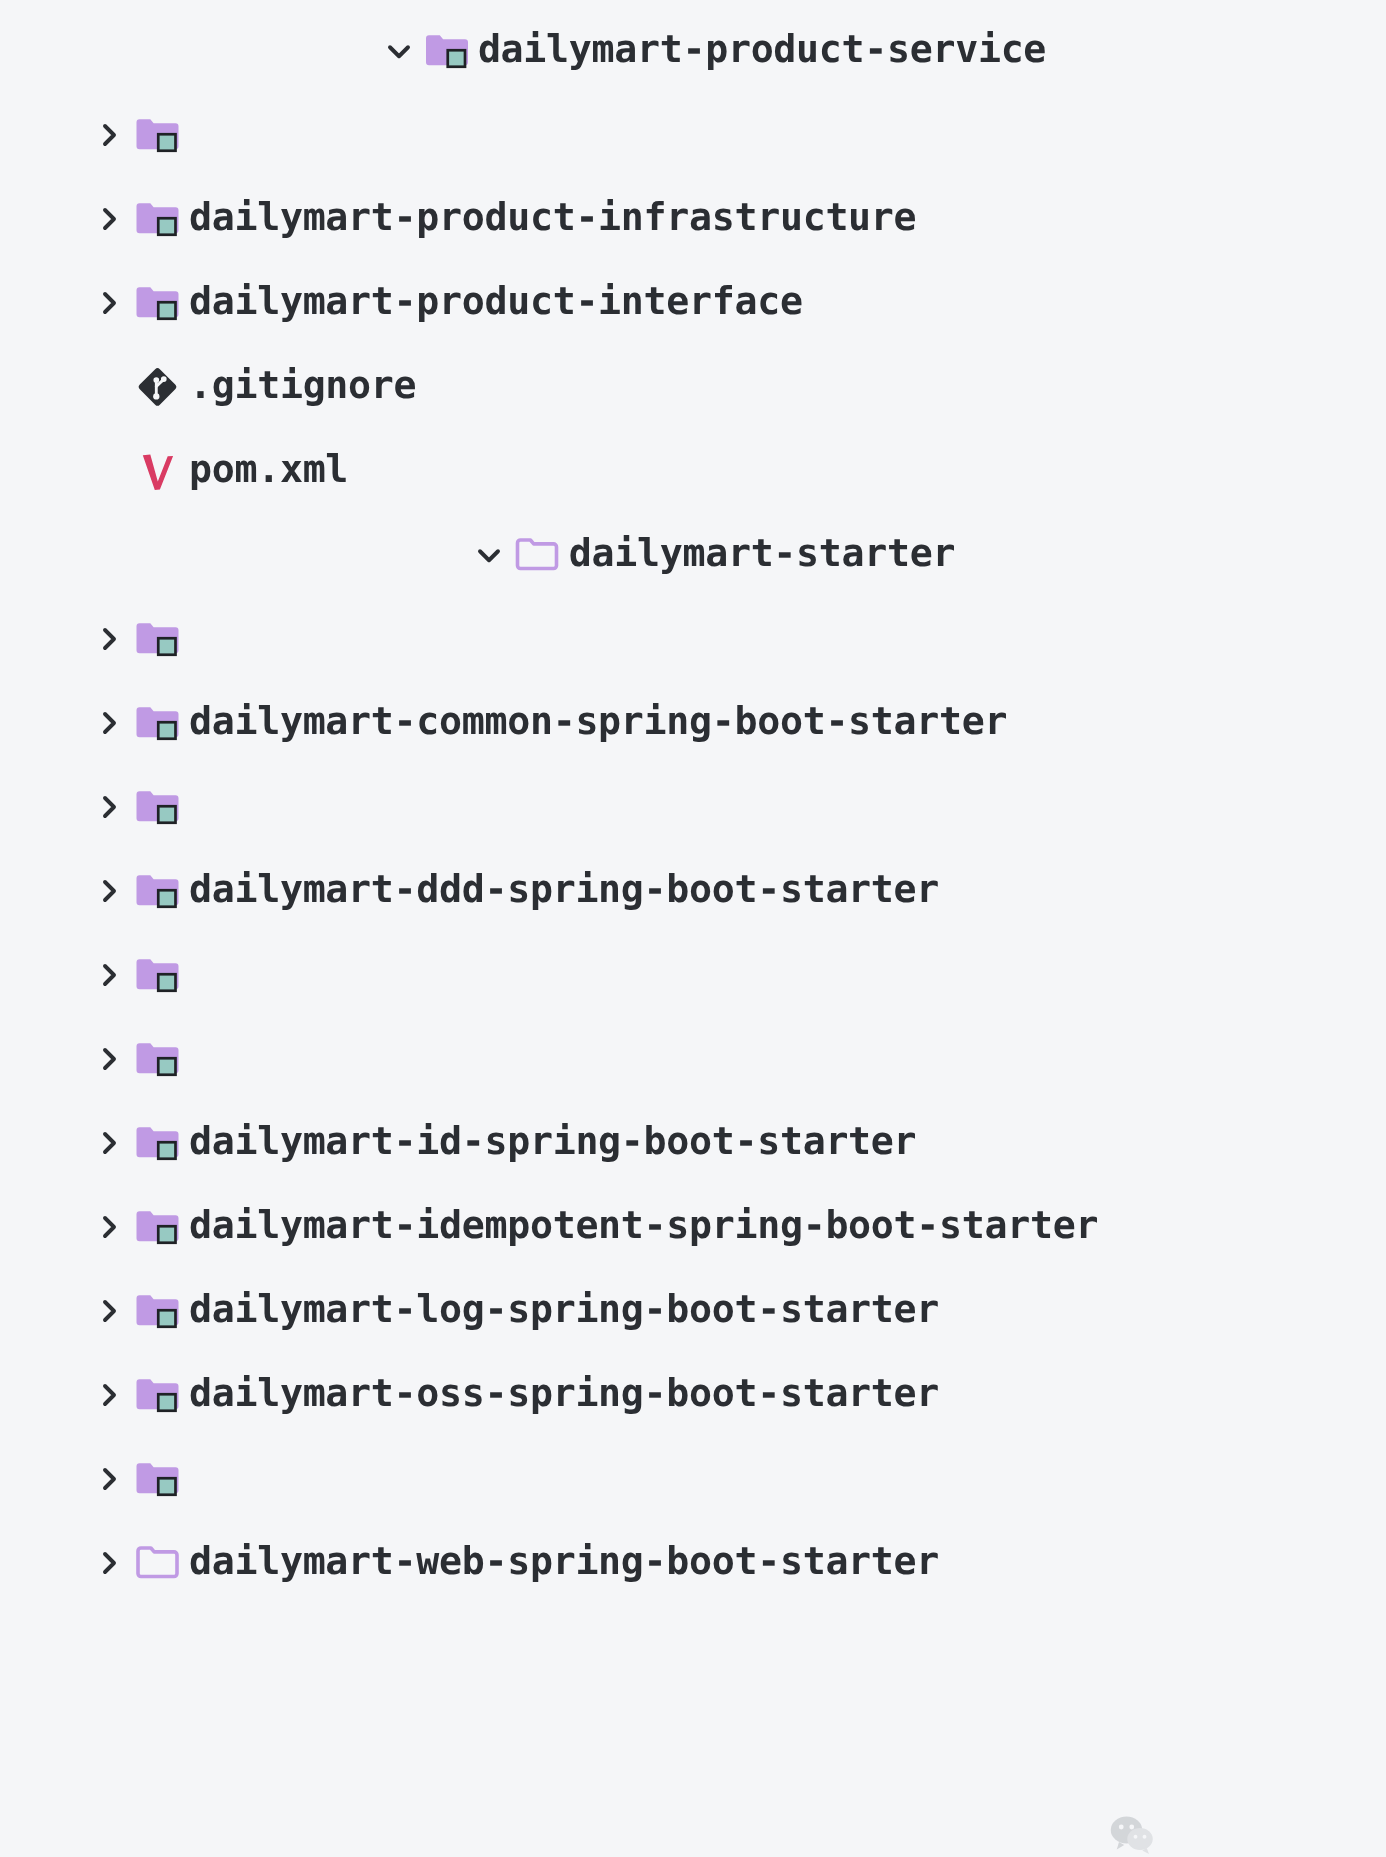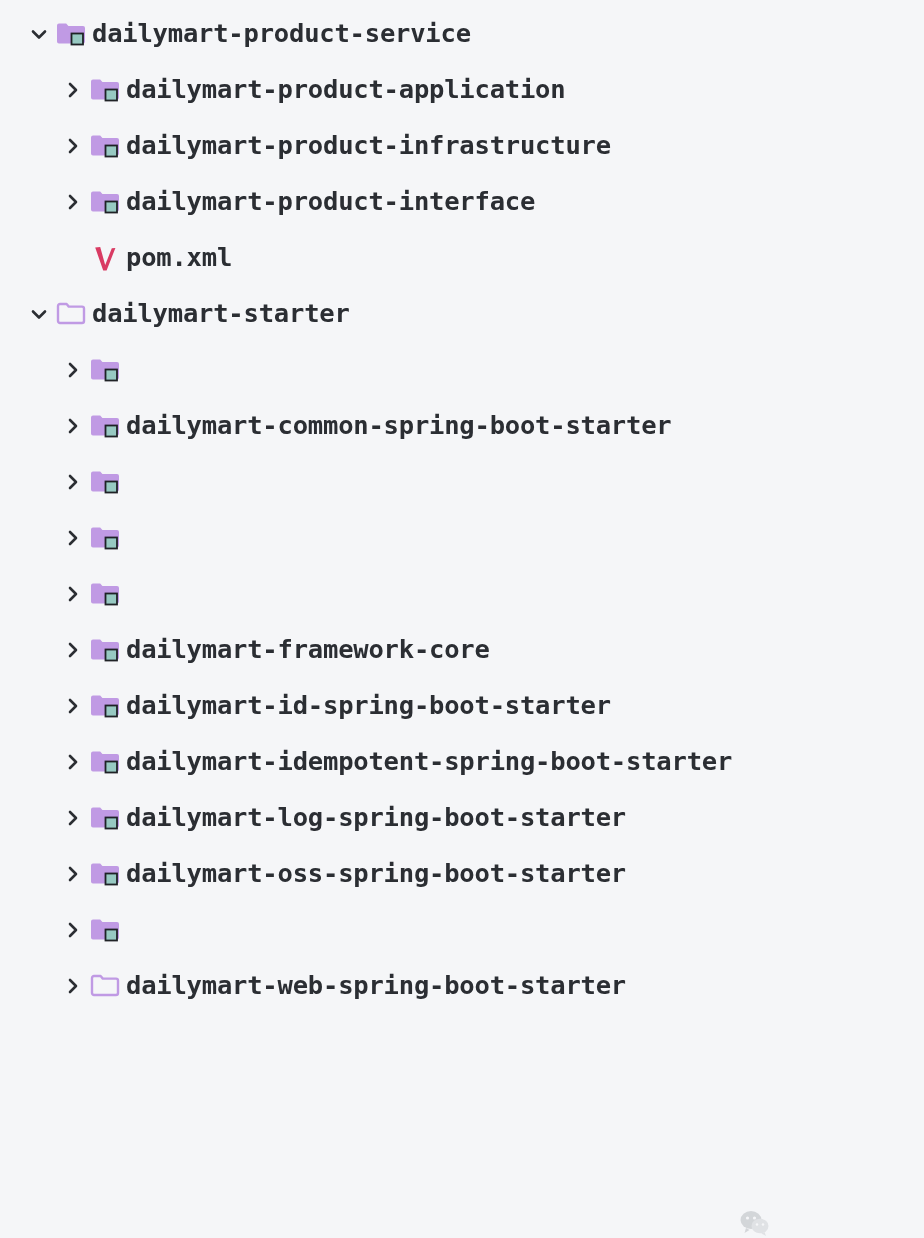--- a/index.html
+++ b/index.html
@@ -26,21 +26,21 @@
 
   .row {
     display: flex;
     align-items: center;
     height: 56px;
     white-space: nowrap;
     box-sizing: border-box;
   }
 
   
-  .row.lvl0 { padding-left: 26px; }
+  .row.lvl0 { padding-left: 26px; justify-content: center; }
   .row.lvl1 { padding-left: 60px; }
 
   .twisty {
     width: 26px;
     min-width: 26px;
     height: 26px;
     display: flex;
     align-items: center;
     justify-content: center;
     margin-right: 4px;
@@ -111,21 +111,20 @@
         <svg width="22" height="22" viewBox="0 0 22 22">
           <path d="M8 5 L14 11 L8 17" fill="none" stroke="#2b2e33" stroke-width="2.6" stroke-linecap="round" stroke-linejoin="round"></path>
         </svg>
       </span>
       <span class="icon">
         <svg width="30" height="28" viewBox="0 0 30 28">
           <path d="M1 5.5 a2 2 0 0 1 2-2 h7.2 l2.2 2.6 h14.6 a2 2 0 0 1 2 2 v13.4 a2 2 0 0 1 -2 2 h-24 a2 2 0 0 1 -2 -2 Z" fill="#c09ae4"></path>
           <rect x="15.5" y="13.5" width="11.5" height="11" fill="#97c9c2" stroke="#1f2226" stroke-width="1.8"></rect>
         </svg>
       </span>
-      <span class="label">dailymart-product-application</span>
     </div>
     <div class="row lvl1">
       <span class="twisty">
         <svg width="22" height="22" viewBox="0 0 22 22">
           <path d="M8 5 L14 11 L8 17" fill="none" stroke="#2b2e33" stroke-width="2.6" stroke-linecap="round" stroke-linejoin="round"></path>
         </svg>
       </span>
       <span class="icon">
         <svg width="30" height="28" viewBox="0 0 30 28">
           <path d="M1 5.5 a2 2 0 0 1 2-2 h7.2 l2.2 2.6 h14.6 a2 2 0 0 1 2 2 v13.4 a2 2 0 0 1 -2 2 h-24 a2 2 0 0 1 -2 -2 Z" fill="#c09ae4"></path>
@@ -140,20 +139,40 @@
           <path d="M8 5 L14 11 L8 17" fill="none" stroke="#2b2e33" stroke-width="2.6" stroke-linecap="round" stroke-linejoin="round"></path>
         </svg>
       </span>
       <span class="icon">
         <svg width="30" height="28" viewBox="0 0 30 28">
           <path d="M1 5.5 a2 2 0 0 1 2-2 h7.2 l2.2 2.6 h14.6 a2 2 0 0 1 2 2 v13.4 a2 2 0 0 1 -2 2 h-24 a2 2 0 0 1 -2 -2 Z" fill="#c09ae4"></path>
           <rect x="15.5" y="13.5" width="11.5" height="11" fill="#97c9c2" stroke="#1f2226" stroke-width="1.8"></rect>
         </svg>
       </span>
       <span class="label">dailymart-product-interface</span>
+    </div>
+    <div class="row lvl1">
+      <span class="twisty spacer">
+        <svg width="22" height="22" viewBox="0 0 22 22">
+          <path d="M8 5 L14 11 L8 17" fill="none" stroke="#2b2e33" stroke-width="2.6" stroke-linecap="round" stroke-linejoin="round"></path>
+        </svg>
+      </span>
+      <span class="icon">
+        <svg width="30" height="30" viewBox="0 0 30 30">
+          <rect x="15" y="1.6" width="18.9" height="18.9" rx="2.2" fill="#2b2e33" transform="rotate(45 15 1.6)"></rect>
+          <g stroke="#f5f6f8" stroke-width="1.9" fill="none" stroke-linecap="round">
+            <path d="M14.2 20.5 L14.2 12.4"></path>
+            <path d="M14.2 14.6 L18.4 10.6"></path>
+          </g>
+          <circle cx="14.2" cy="21.3" r="2.1" fill="#f5f6f8"></circle>
+          <circle cx="14.2" cy="10.4" r="1.9" fill="#f5f6f8"></circle>
+          <circle cx="19.2" cy="9.7" r="1.9" fill="#f5f6f8"></circle>
+        </svg>
+      </span>
+      <span class="label">.gitignore</span>
     </div>
     <div class="row lvl1">
       <span class="twisty spacer">
         <svg width="22" height="22" viewBox="0 0 22 22">
           <path d="M8 5 L14 11 L8 17" fill="none" stroke="#2b2e33" stroke-width="2.6" stroke-linecap="round" stroke-linejoin="round"></path>
         </svg>
       </span>
       <span class="icon">
         <svg width="28" height="30" viewBox="0 0 28 30">
           <path d="M4.2 4.5 L9.2 4.0 L14.2 22.0 L20.8 5.2 L24.4 5.0 L15.6 27.4 L12.2 27.6 Z" fill="#d93b63"></path>
@@ -219,47 +238,47 @@
         <svg width="22" height="22" viewBox="0 0 22 22">
           <path d="M8 5 L14 11 L8 17" fill="none" stroke="#2b2e33" stroke-width="2.6" stroke-linecap="round" stroke-linejoin="round"></path>
         </svg>
       </span>
       <span class="icon">
         <svg width="30" height="28" viewBox="0 0 30 28">
           <path d="M1 5.5 a2 2 0 0 1 2-2 h7.2 l2.2 2.6 h14.6 a2 2 0 0 1 2 2 v13.4 a2 2 0 0 1 -2 2 h-24 a2 2 0 0 1 -2 -2 Z" fill="#c09ae4"></path>
           <rect x="15.5" y="13.5" width="11.5" height="11" fill="#97c9c2" stroke="#1f2226" stroke-width="1.8"></rect>
         </svg>
       </span>
-    </div>
-    <div class="row lvl1">
-      <span class="twisty">
-        <svg width="22" height="22" viewBox="0 0 22 22">
-          <path d="M8 5 L14 11 L8 17" fill="none" stroke="#2b2e33" stroke-width="2.6" stroke-linecap="round" stroke-linejoin="round"></path>
-        </svg>
-      </span>
-      <span class="icon">
-        <svg width="30" height="28" viewBox="0 0 30 28">
-          <path d="M1 5.5 a2 2 0 0 1 2-2 h7.2 l2.2 2.6 h14.6 a2 2 0 0 1 2 2 v13.4 a2 2 0 0 1 -2 2 h-24 a2 2 0 0 1 -2 -2 Z" fill="#c09ae4"></path>
-          <rect x="15.5" y="13.5" width="11.5" height="11" fill="#97c9c2" stroke="#1f2226" stroke-width="1.8"></rect>
-        </svg>
-      </span>
-    </div>
-    <div class="row lvl1">
-      <span class="twisty">
-        <svg width="22" height="22" viewBox="0 0 22 22">
-          <path d="M8 5 L14 11 L8 17" fill="none" stroke="#2b2e33" stroke-width="2.6" stroke-linecap="round" stroke-linejoin="round"></path>
-        </svg>
-      </span>
-      <span class="icon">
-        <svg width="30" height="28" viewBox="0 0 30 28">
-          <path d="M1 5.5 a2 2 0 0 1 2-2 h7.2 l2.2 2.6 h14.6 a2 2 0 0 1 2 2 v13.4 a2 2 0 0 1 -2 2 h-24 a2 2 0 0 1 -2 -2 Z" fill="#c09ae4"></path>
-          <rect x="15.5" y="13.5" width="11.5" height="11" fill="#97c9c2" stroke="#1f2226" stroke-width="1.8"></rect>
-        </svg>
-      </span>
-      <span class="label">dailymart-framework-core</span>
+      <span class="label">dailymart-ddd-spring-boot-starter</span>
+    </div>
+    <div class="row lvl1">
+      <span class="twisty">
+        <svg width="22" height="22" viewBox="0 0 22 22">
+          <path d="M8 5 L14 11 L8 17" fill="none" stroke="#2b2e33" stroke-width="2.6" stroke-linecap="round" stroke-linejoin="round"></path>
+        </svg>
+      </span>
+      <span class="icon">
+        <svg width="30" height="28" viewBox="0 0 30 28">
+          <path d="M1 5.5 a2 2 0 0 1 2-2 h7.2 l2.2 2.6 h14.6 a2 2 0 0 1 2 2 v13.4 a2 2 0 0 1 -2 2 h-24 a2 2 0 0 1 -2 -2 Z" fill="#c09ae4"></path>
+          <rect x="15.5" y="13.5" width="11.5" height="11" fill="#97c9c2" stroke="#1f2226" stroke-width="1.8"></rect>
+        </svg>
+      </span>
+    </div>
+    <div class="row lvl1">
+      <span class="twisty">
+        <svg width="22" height="22" viewBox="0 0 22 22">
+          <path d="M8 5 L14 11 L8 17" fill="none" stroke="#2b2e33" stroke-width="2.6" stroke-linecap="round" stroke-linejoin="round"></path>
+        </svg>
+      </span>
+      <span class="icon">
+        <svg width="30" height="28" viewBox="0 0 30 28">
+          <path d="M1 5.5 a2 2 0 0 1 2-2 h7.2 l2.2 2.6 h14.6 a2 2 0 0 1 2 2 v13.4 a2 2 0 0 1 -2 2 h-24 a2 2 0 0 1 -2 -2 Z" fill="#c09ae4"></path>
+          <rect x="15.5" y="13.5" width="11.5" height="11" fill="#97c9c2" stroke="#1f2226" stroke-width="1.8"></rect>
+        </svg>
+      </span>
     </div>
     <div class="row lvl1">
       <span class="twisty">
         <svg width="22" height="22" viewBox="0 0 22 22">
           <path d="M8 5 L14 11 L8 17" fill="none" stroke="#2b2e33" stroke-width="2.6" stroke-linecap="round" stroke-linejoin="round"></path>
         </svg>
       </span>
       <span class="icon">
         <svg width="30" height="28" viewBox="0 0 30 28">
           <path d="M1 5.5 a2 2 0 0 1 2-2 h7.2 l2.2 2.6 h14.6 a2 2 0 0 1 2 2 v13.4 a2 2 0 0 1 -2 2 h-24 a2 2 0 0 1 -2 -2 Z" fill="#c09ae4"></path>

